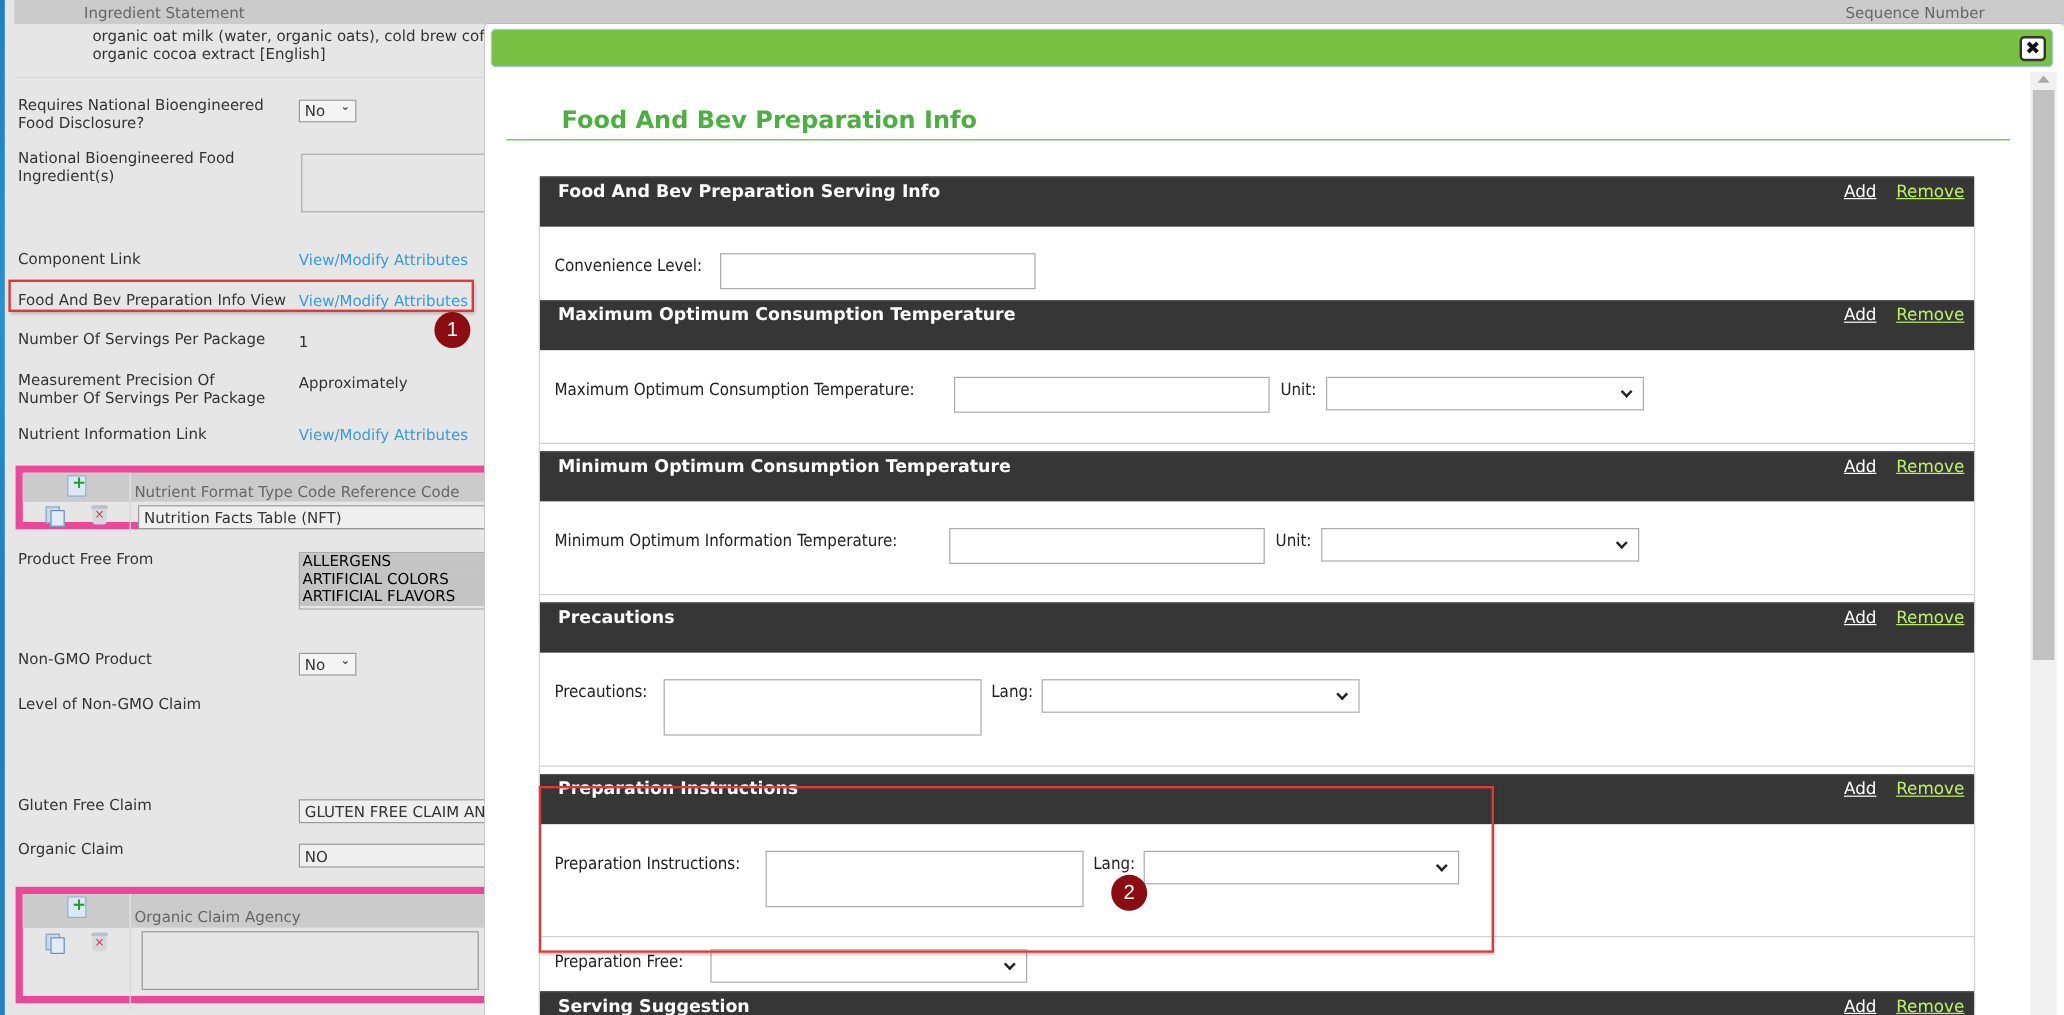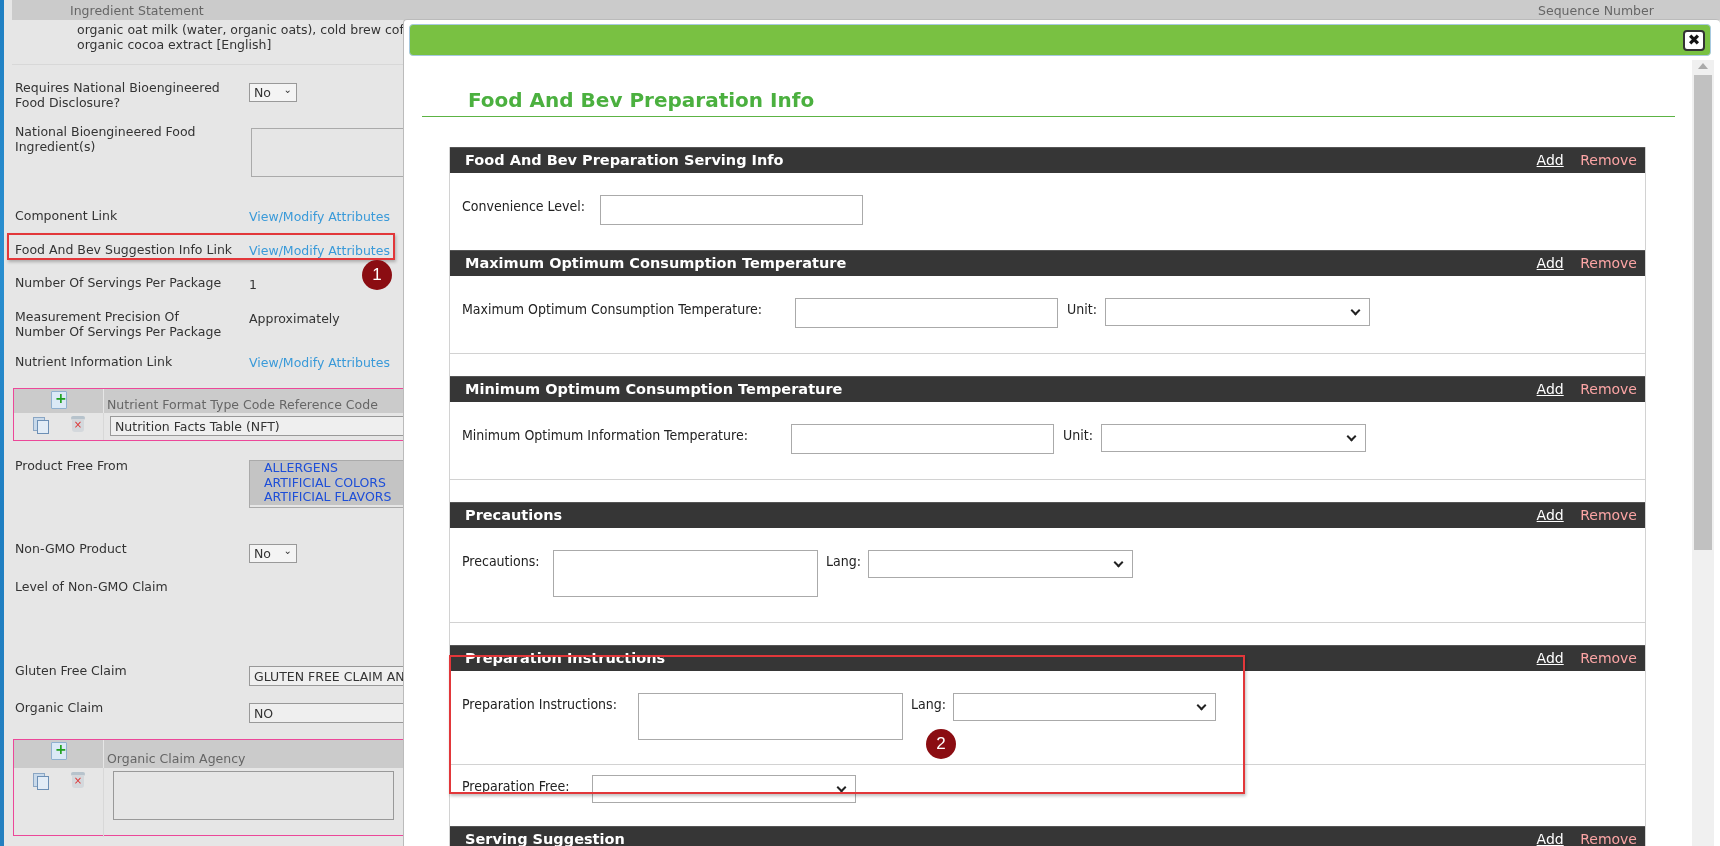--- a/index.html
+++ b/index.html
@@ -38,27 +38,27 @@
   .mini-select {
     position: absolute; left: 249px; width: 48px; height: 19px;
     border: 1px solid #999; background: #f4f4f4; font-size: 12.5px;
     padding: 1px 0 0 4px; color: #333;
   }
   .mini-select .chev { position: absolute; right: 4px; top: 0px; font-size: 10px; }
   .listbox {
     position: absolute; left: 249px; width: 160px; border: 1px solid #aaa;
     background: #e6e6e6; font-size: 12.5px; line-height: 14.5px;
   }
-  .listbox .opt { background: #c4c4c4; padding-left: 14px; color: #1d4ed8; }
+  .listbox .opt { background: #c4c4c4; padding-left: 2px; color: #000000; }
   .textbox-gray {
     position: absolute; left: 249px; width: 160px; border: 1px solid #999; background: #efefef;
     height: 20px; padding: 2px 4px; font-size: 12.5px; color: #333; white-space: nowrap; overflow: hidden;
   }
   .bg-grid {
-    position: absolute; left: 13px; width: 400px; background: #e6e6e6; border: 1px solid #ec4899;
+    position: absolute; left: 13px; width: 400px; background: #e6e6e6; border: 6px solid #ec4899;
   }
   .bg-grid .hdr { height: 24px; background: #cbcbcb; position: relative; }
   .bg-grid .hdr .iconcell { position: absolute; left: 0; top: 0; width: 90px; height: 100%; background: #cbcbcb; border-right: 1px solid #e6e6e6; }
   .bg-grid .hdr .title { position: absolute; left: 93px; top: 8px; color: #666; }
   .bg-grid .body { position: relative; }
   .bg-grid .body .iconcell { position: absolute; left: 0; top: 0; width: 90px; height: 100%; border-right: 1px solid #d8d8d8; }
   .doc-add-icon {
     position: absolute; width: 16px; height: 18px; background: #dbe9f6; border: 1px solid #8fb0cf;
     left: 37px; top: 2px; border-radius: 1px;
   }
@@ -105,27 +105,27 @@
   #modal-scrollbar {
     position: absolute; left: 1288px; top: 40px; width: 22px; height: 787px; background: #f0f0f0;
   }
   #modal-scrollbar .arrow-up { position: absolute; left: 6px; top: 3px; width: 0; height: 0; border-left: 5px solid transparent; border-right: 5px solid transparent; border-bottom: 6px solid #aaa; }
   #modal-scrollbar .thumb { position: absolute; left: 2px; top: 15px; width: 18px; height: 475px; background: #c1c1c1; }
 
   .section {
     position: absolute; left: 45px; width: 1197px; border-left: 1px solid #d2d2d2; border-right: 1px solid #d2d2d2;
   }
   .section-header {
-    height: 26px; background: #363636; color: #fff; font-weight: bold; font-size: 14.5px;
+    height: 42px; background: #363636; color: #fff; font-weight: bold; font-size: 14.5px;
     padding: 4px 0 0 15px; position: relative; border-top: 1px solid #555;
     font-family: "DejaVu Sans", sans-serif;
   }
   .section-header .actions { position: absolute; right: 8px; top: 4px; font-weight: normal; font-size: 14px; }
   .section-header .add { color: #fff; text-decoration: underline; margin-right: 12px; cursor: pointer; }
-  .section-header .remove { color: #fca5a5; cursor: pointer; }
+  .section-header .remove { color: #bef264; text-decoration: underline; cursor: pointer; }
   .section-body { position: relative; background: #fff; }
   .row-divider { position: absolute; left: 0; right: 0; height: 1px; background: #d2d2d2; }
   .field-label { position: absolute; font-size: 14px; color: #222; font-family: "DejaVu Sans Condensed", "DejaVu Sans", sans-serif; }
   .txt-input { position: absolute; height: 30px; border: 1px solid #aaa; background: #fff; }
   .txt-area { position: absolute; height: 47px; border: 1px solid #aaa; background: #fff; }
   .select-box { position: absolute; height: 28px; border: 1px solid #aaa; background: #fff; cursor: pointer; }
   .select-box .chev {
     position: absolute; right: 10px; top: 8px; width: 7px; height: 7px;
     border-right: 2px solid #222; border-bottom: 2px solid #222; transform: rotate(45deg);
   }
@@ -157,21 +157,21 @@
     <span>No</span>
     <span class="chev">⌄</span>
   </div>
 
   <div class="bg-label" style="top:124px">National Bioengineered Food Ingredient(s)</div>
   <div style="position:absolute;left:251px;top:128px;width:160px;height:49px;border:1px solid #aaa;background:#e6e6e6"></div>
 
   <div class="bg-label" style="top:208px">Component Link</div>
   <a class="bg-link" style="top:209px">View/Modify Attributes</a>
 
-  <div class="bg-label" style="top:242px;width:230px">Food And Bev Suggestion Info Link</div>
+  <div class="bg-label" style="top:242px;width:230px">Food And Bev Preparation Info View</div>
   <a class="bg-link" style="top:243px">View/Modify Attributes</a>
   <div class="annot-box-1"></div>
   <div class="badge" style="left:362px;top:260px">1</div>
 
   <div class="bg-label" style="top:275px;width:230px">Number Of Servings Per Package</div>
   <div class="bg-value" style="top:277px">1</div>
 
   <div class="bg-label" style="top:309px">Measurement Precision Of Number Of Servings Per Package</div>
   <div class="bg-value" style="top:311px">Approximately</div>
 

